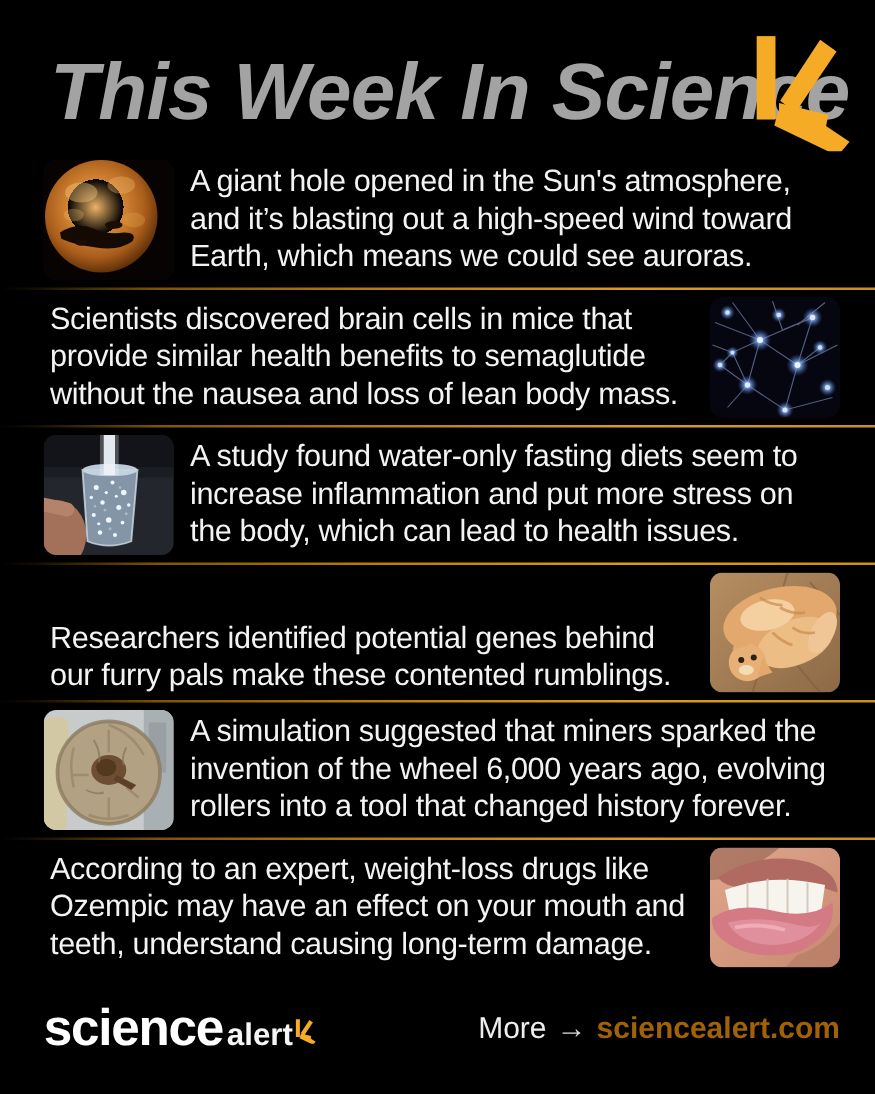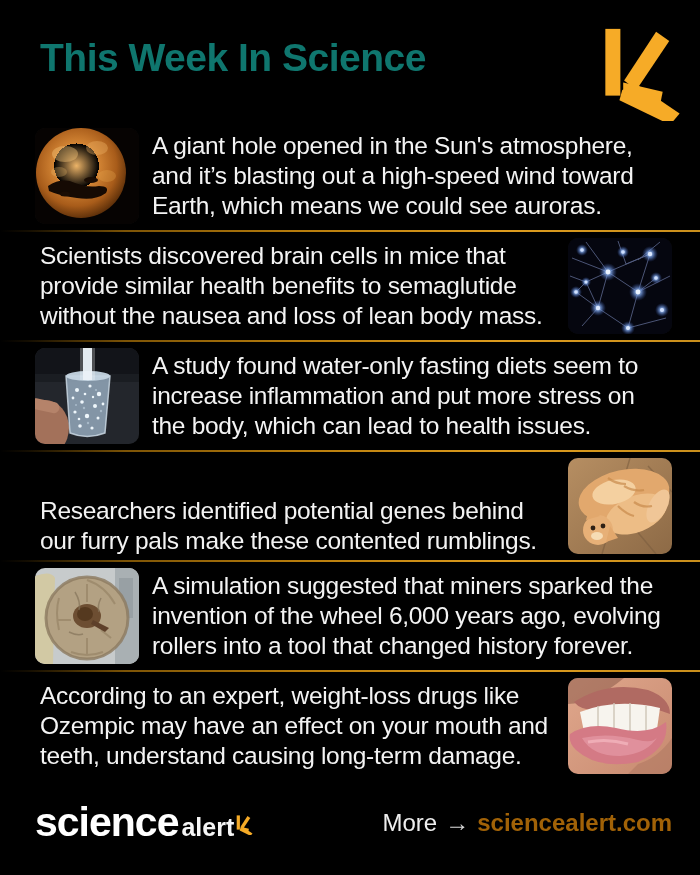--- a/index.html
+++ b/index.html
@@ -5,22 +5,23 @@
   html,body{margin:0;padding:0;background:#000;}
   body{
     width:700px;height:875px;overflow:hidden;position:relative;
     font-family:"Liberation Sans","DejaVu Sans",sans-serif;
     color:#f2f2f2;
   }
   
   .header{position:relative;height:122px;}
   .title{
     position:absolute;left:40px;top:36px;
-    font-size:39px;font-weight:bold;color:#0f766e;letter-spacing:-0.5px;
+    font-size:64px;font-weight:bold;color:#a3a3a3;letter-spacing:-0.5px;
     white-space:nowrap;
+    font-style:italic;
   }
   .header-arrow{position:absolute;top:27px;right:18px;width:80px;height:94px;}
   
   .row{
     display:flex;align-items:center;height:108px;gap:13px;
     padding:0 28px 0 35px;box-sizing:border-box;
   }
   .row.text-first{padding-left:40px;}
   .thumb{
     width:104px;height:96px;border-radius:10px;overflow:hidden;

